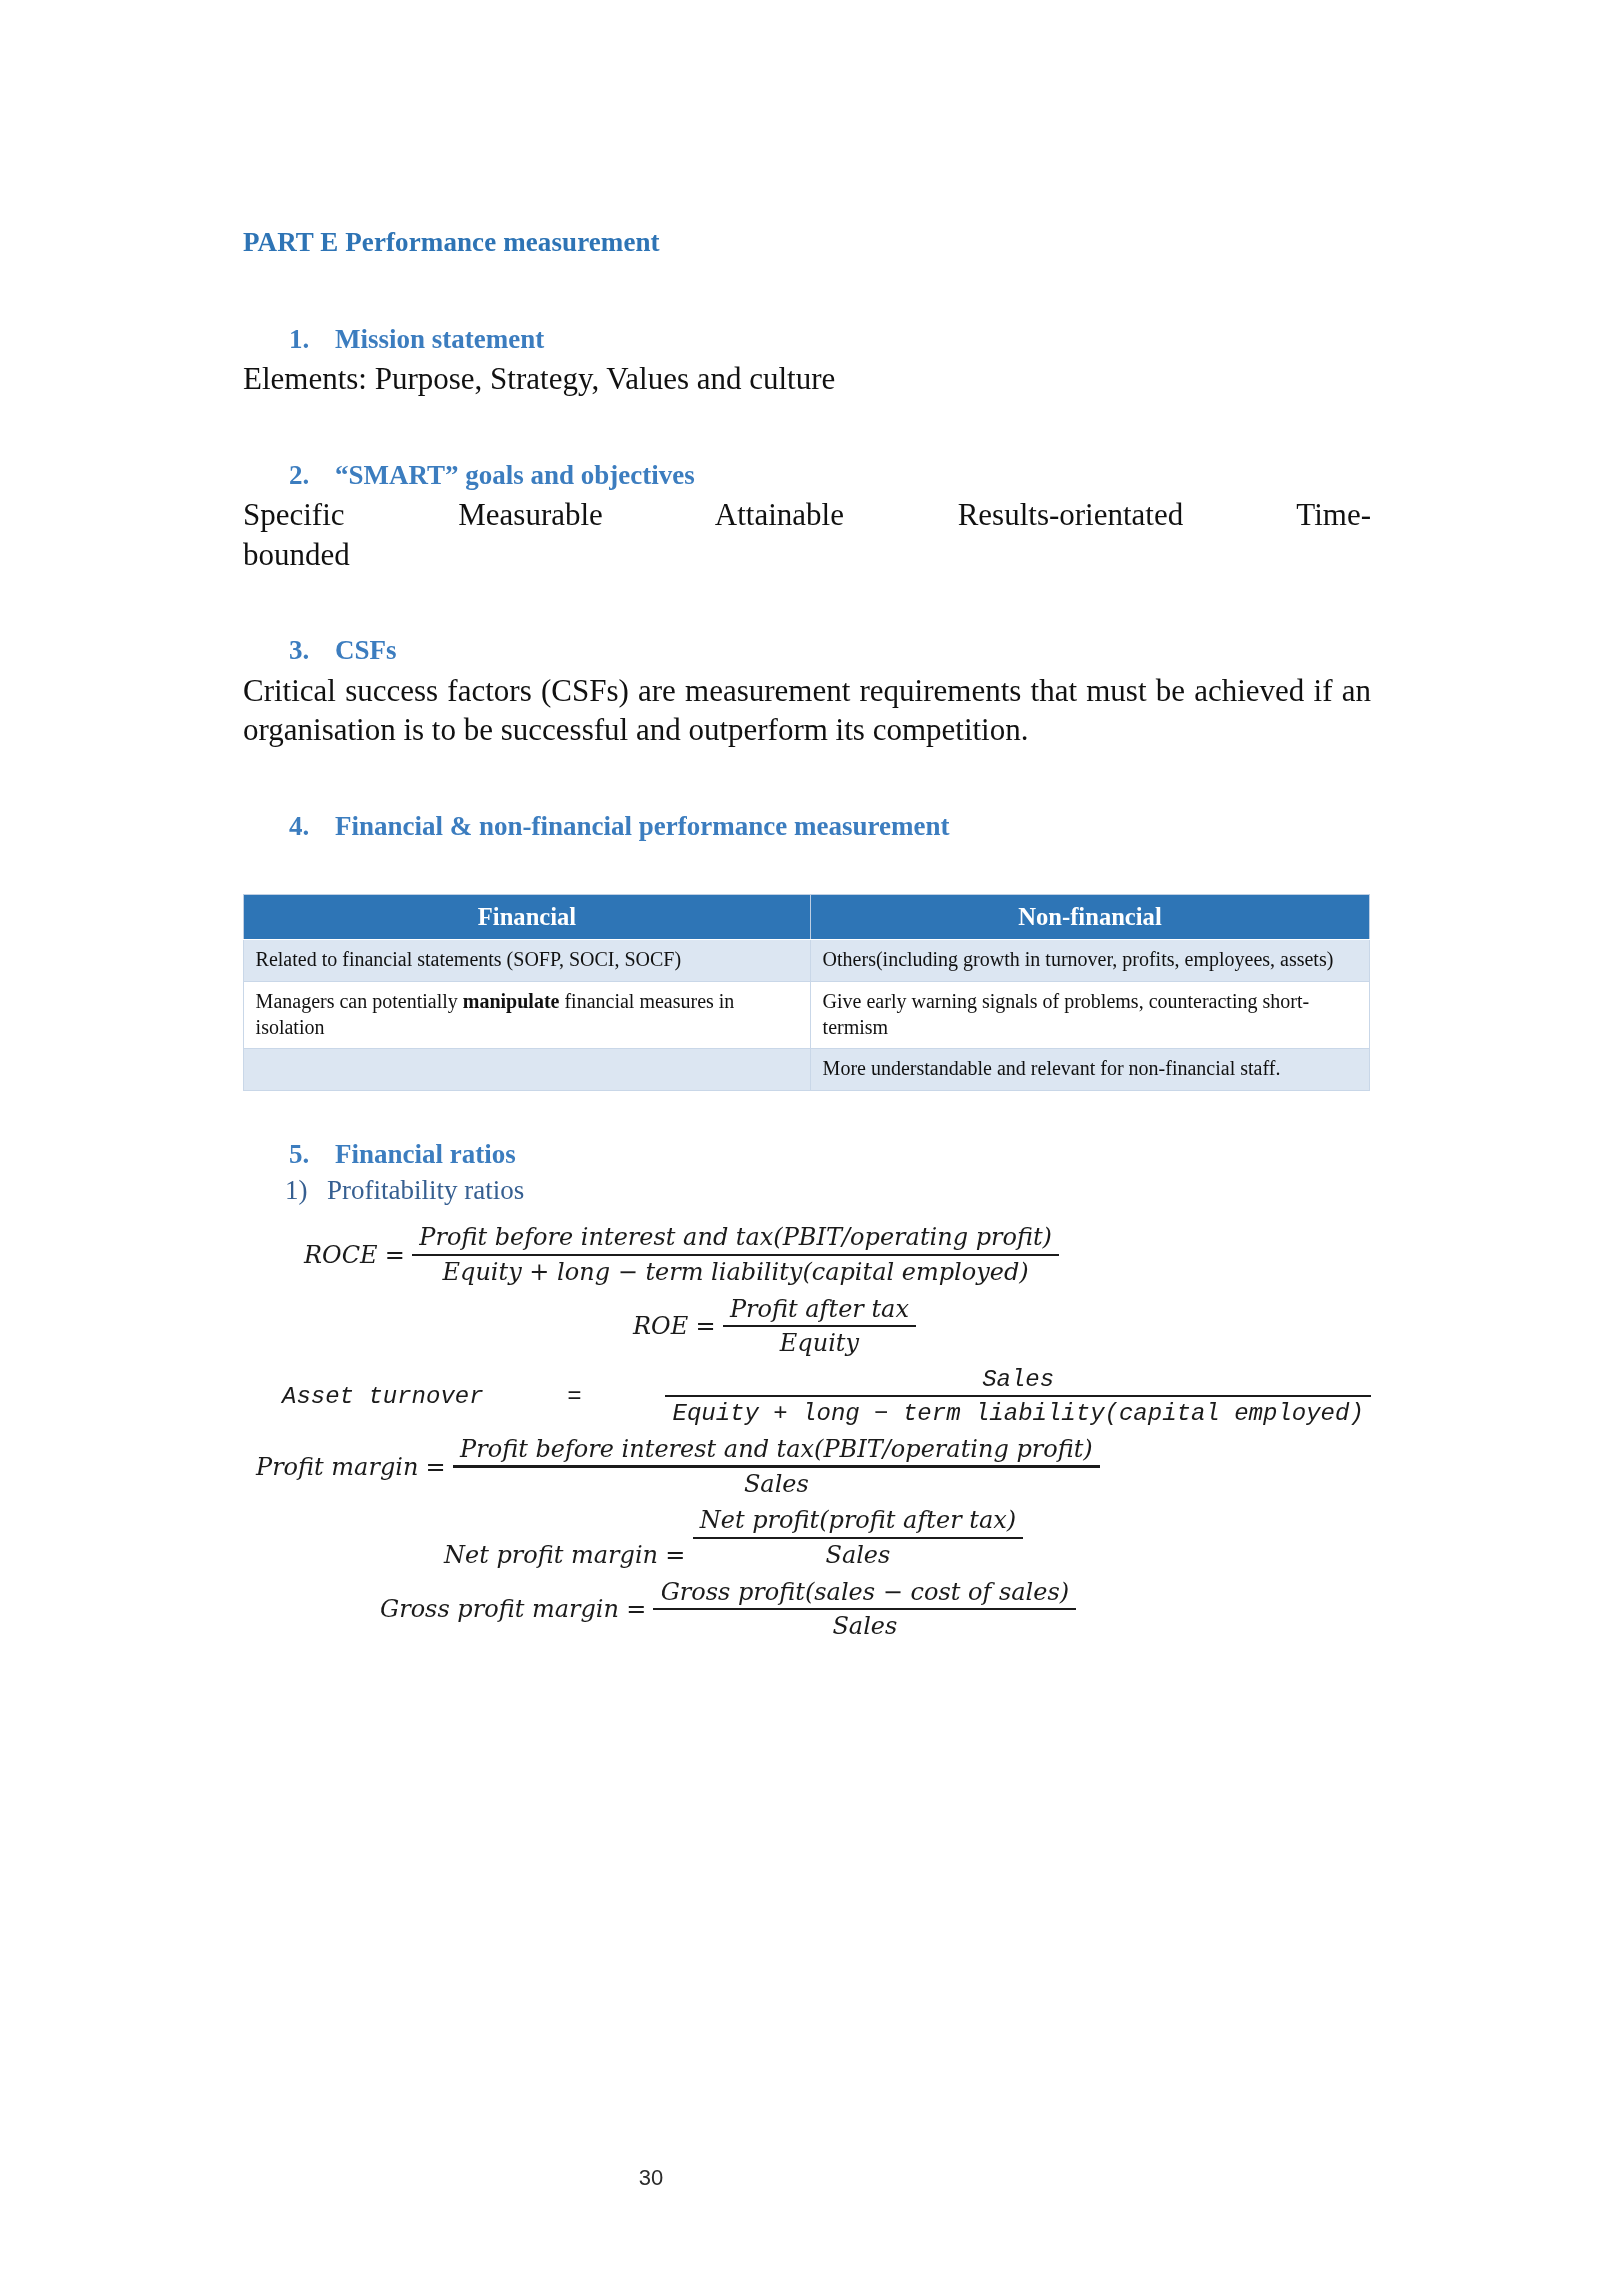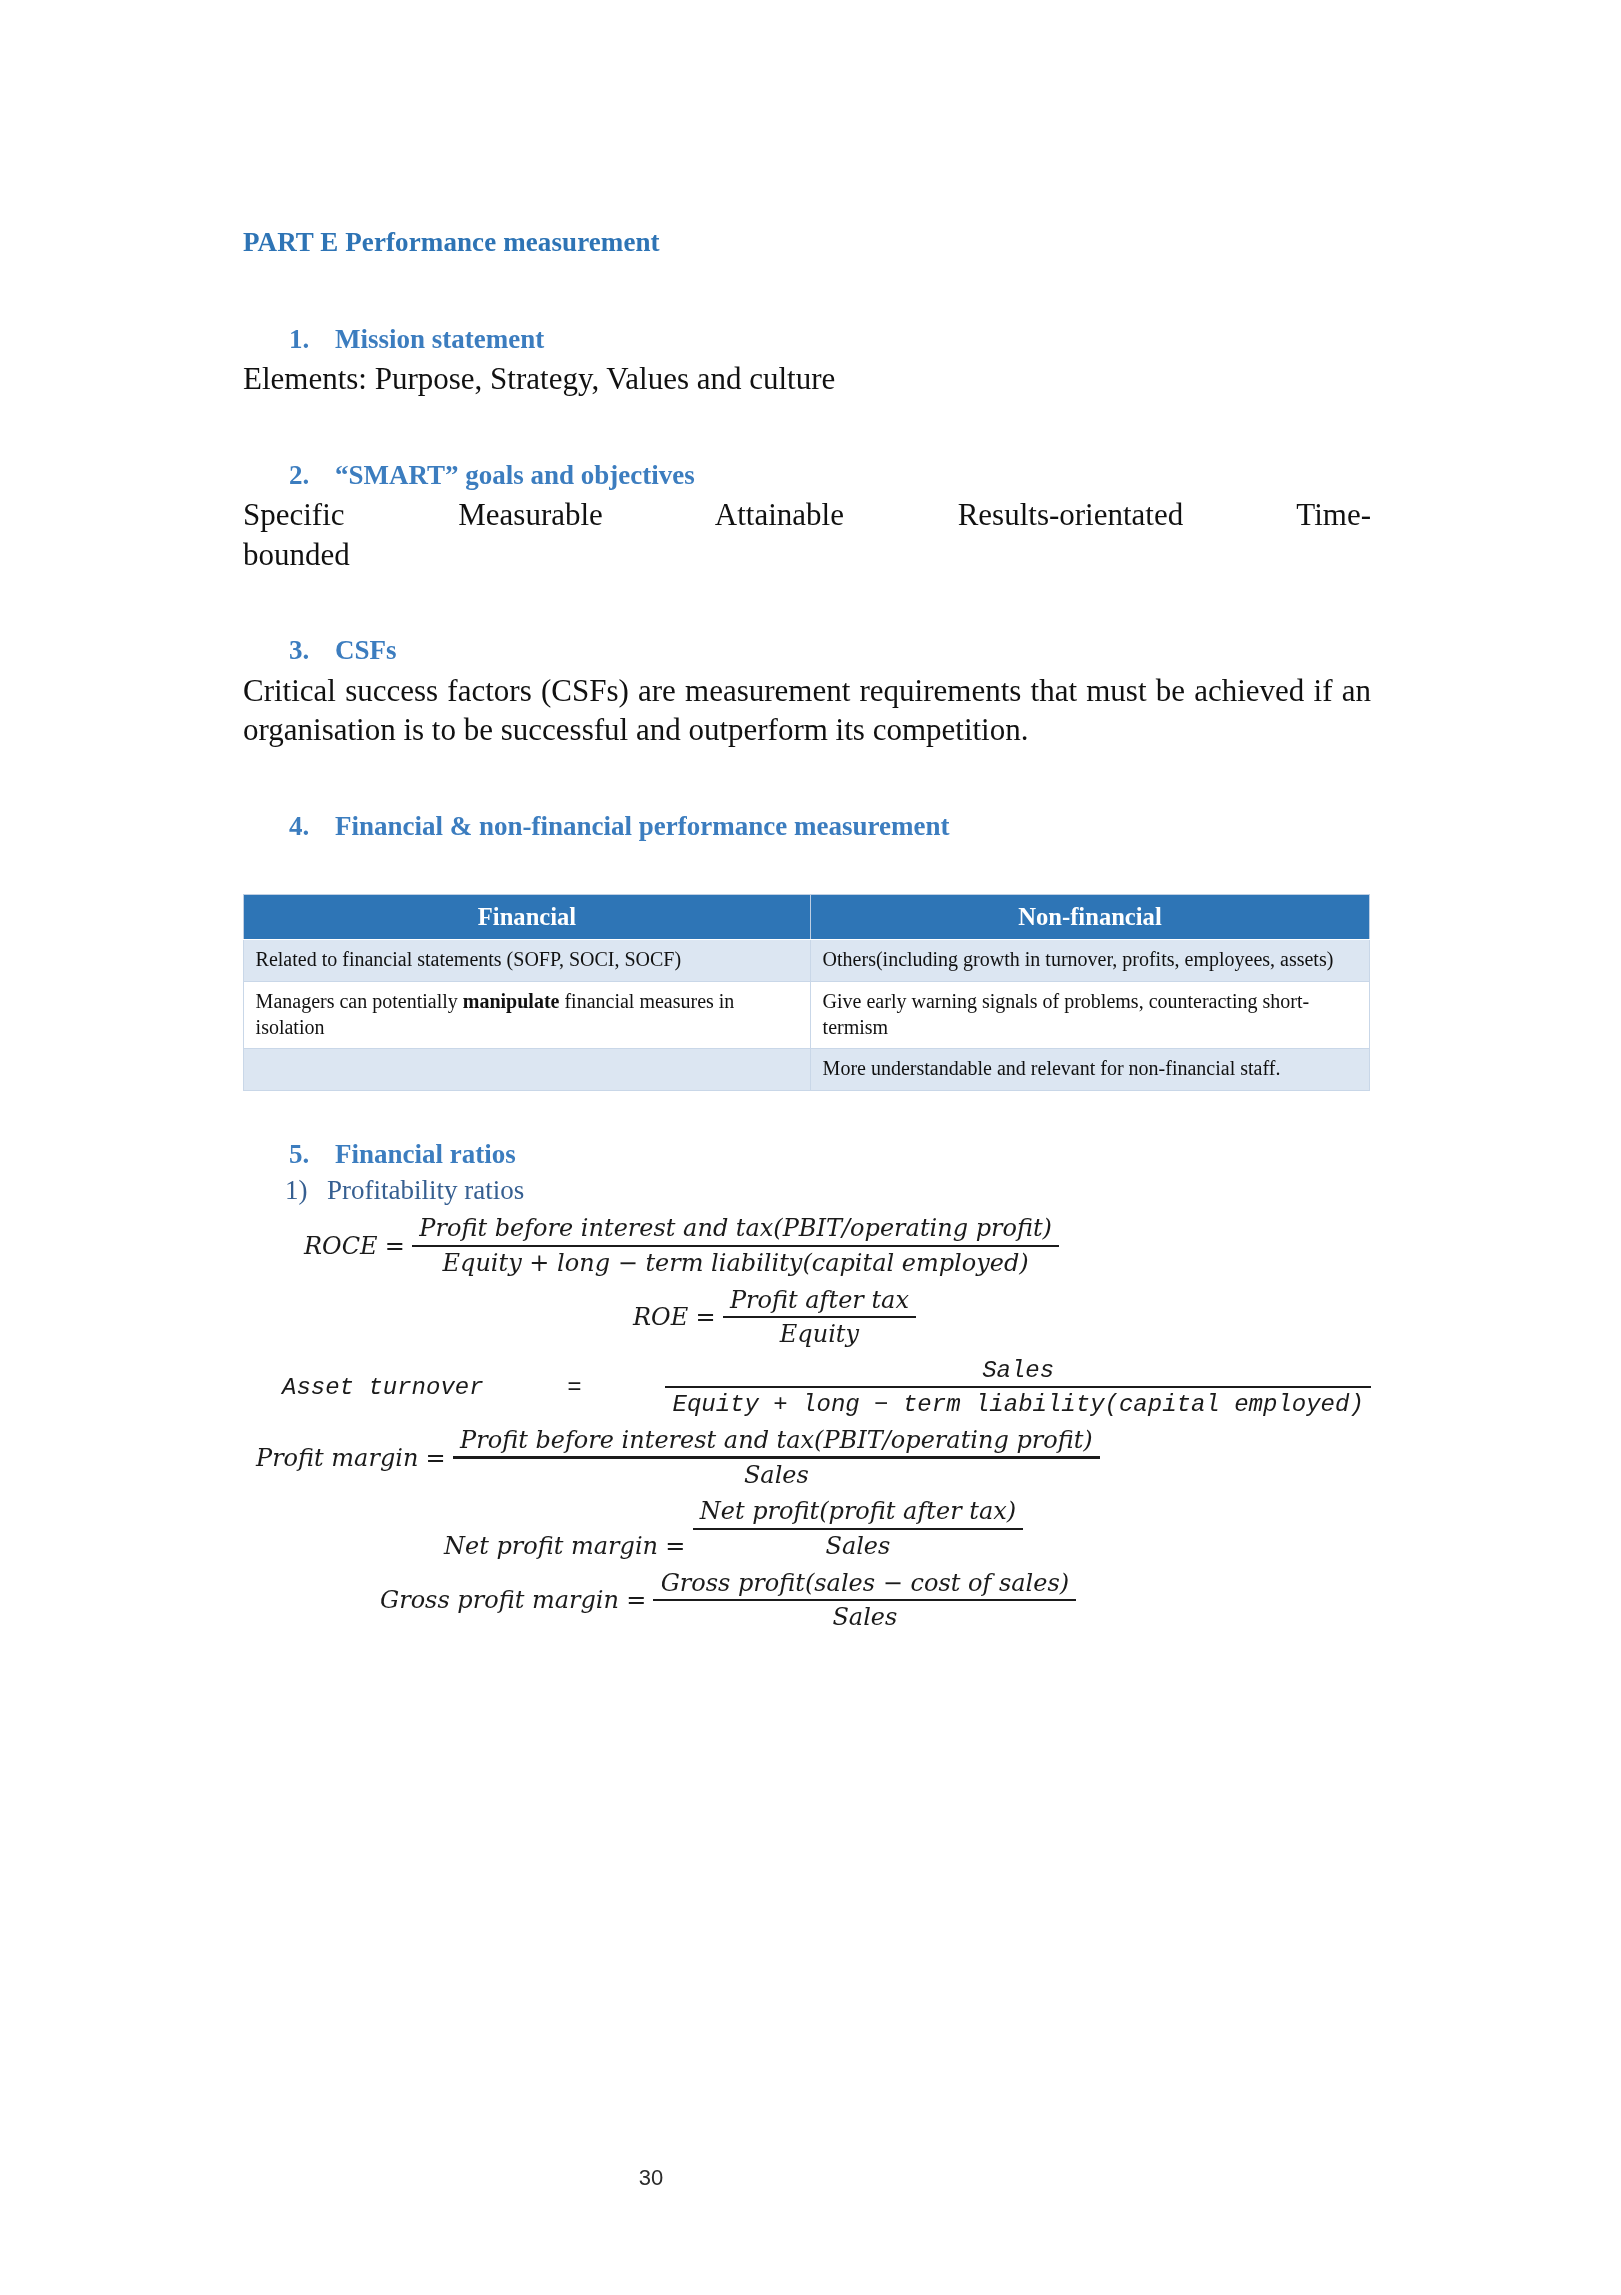--- a/index.html
+++ b/index.html
@@ -104,21 +104,21 @@
     margin: 1.4px 0 0 0;
     line-height: 1.2;
   }
   .sub-item .marker {
     width: 42px;
     flex: 0 0 42px;
     margin-left: 42px;
   }
 
   
-  .formula-block { margin-top: 8px; }
+  .formula-block { margin-top: 17px; }
   .formula {
     display: flex;
     align-items: center;
     justify-content: center;
     font-family: "DejaVu Serif", "Liberation Serif", serif;
     font-style: italic;
     font-size: 24px;
     color: #1b1b1b;
     margin: 7.2px 0 8.7px 0;
     white-space: nowrap;

